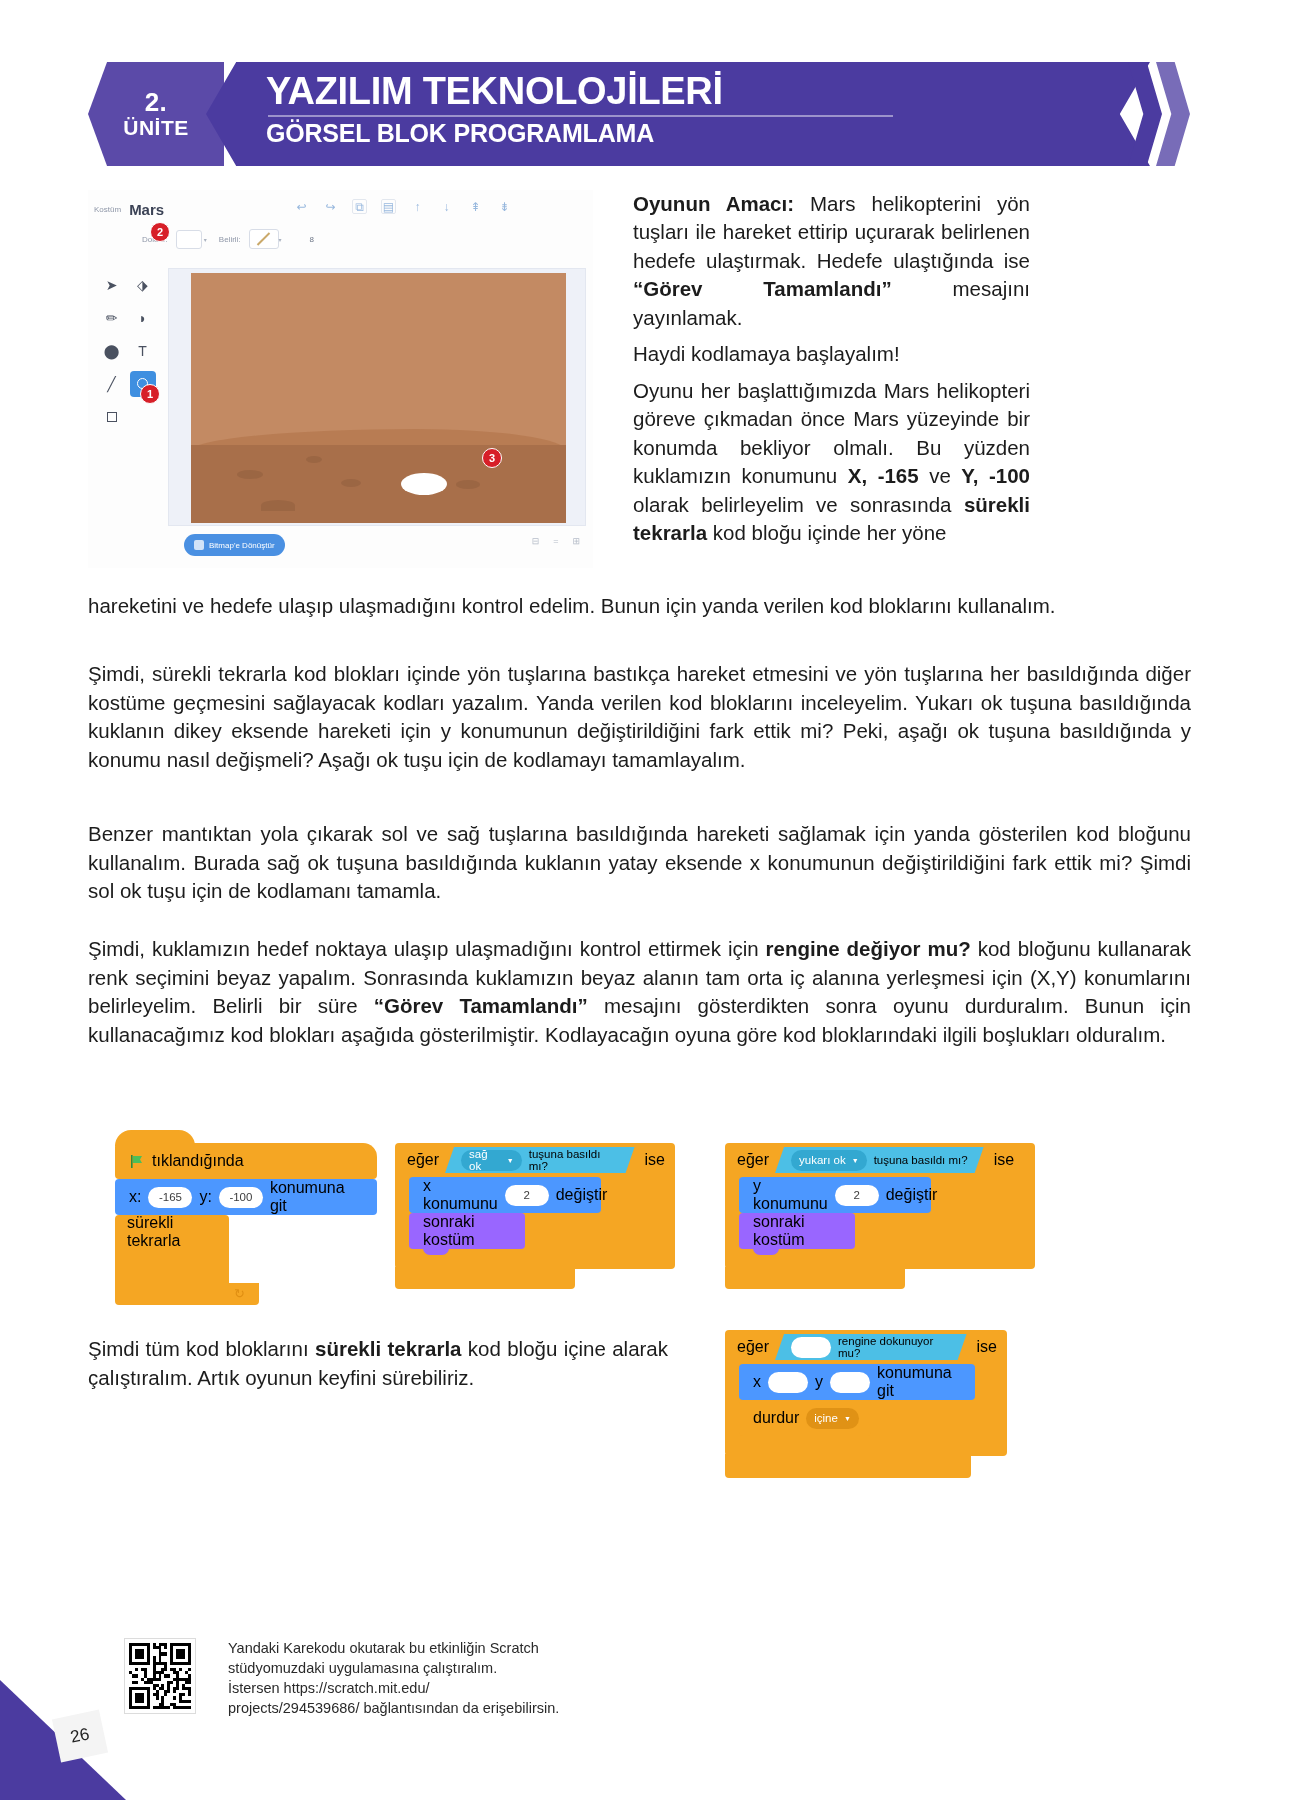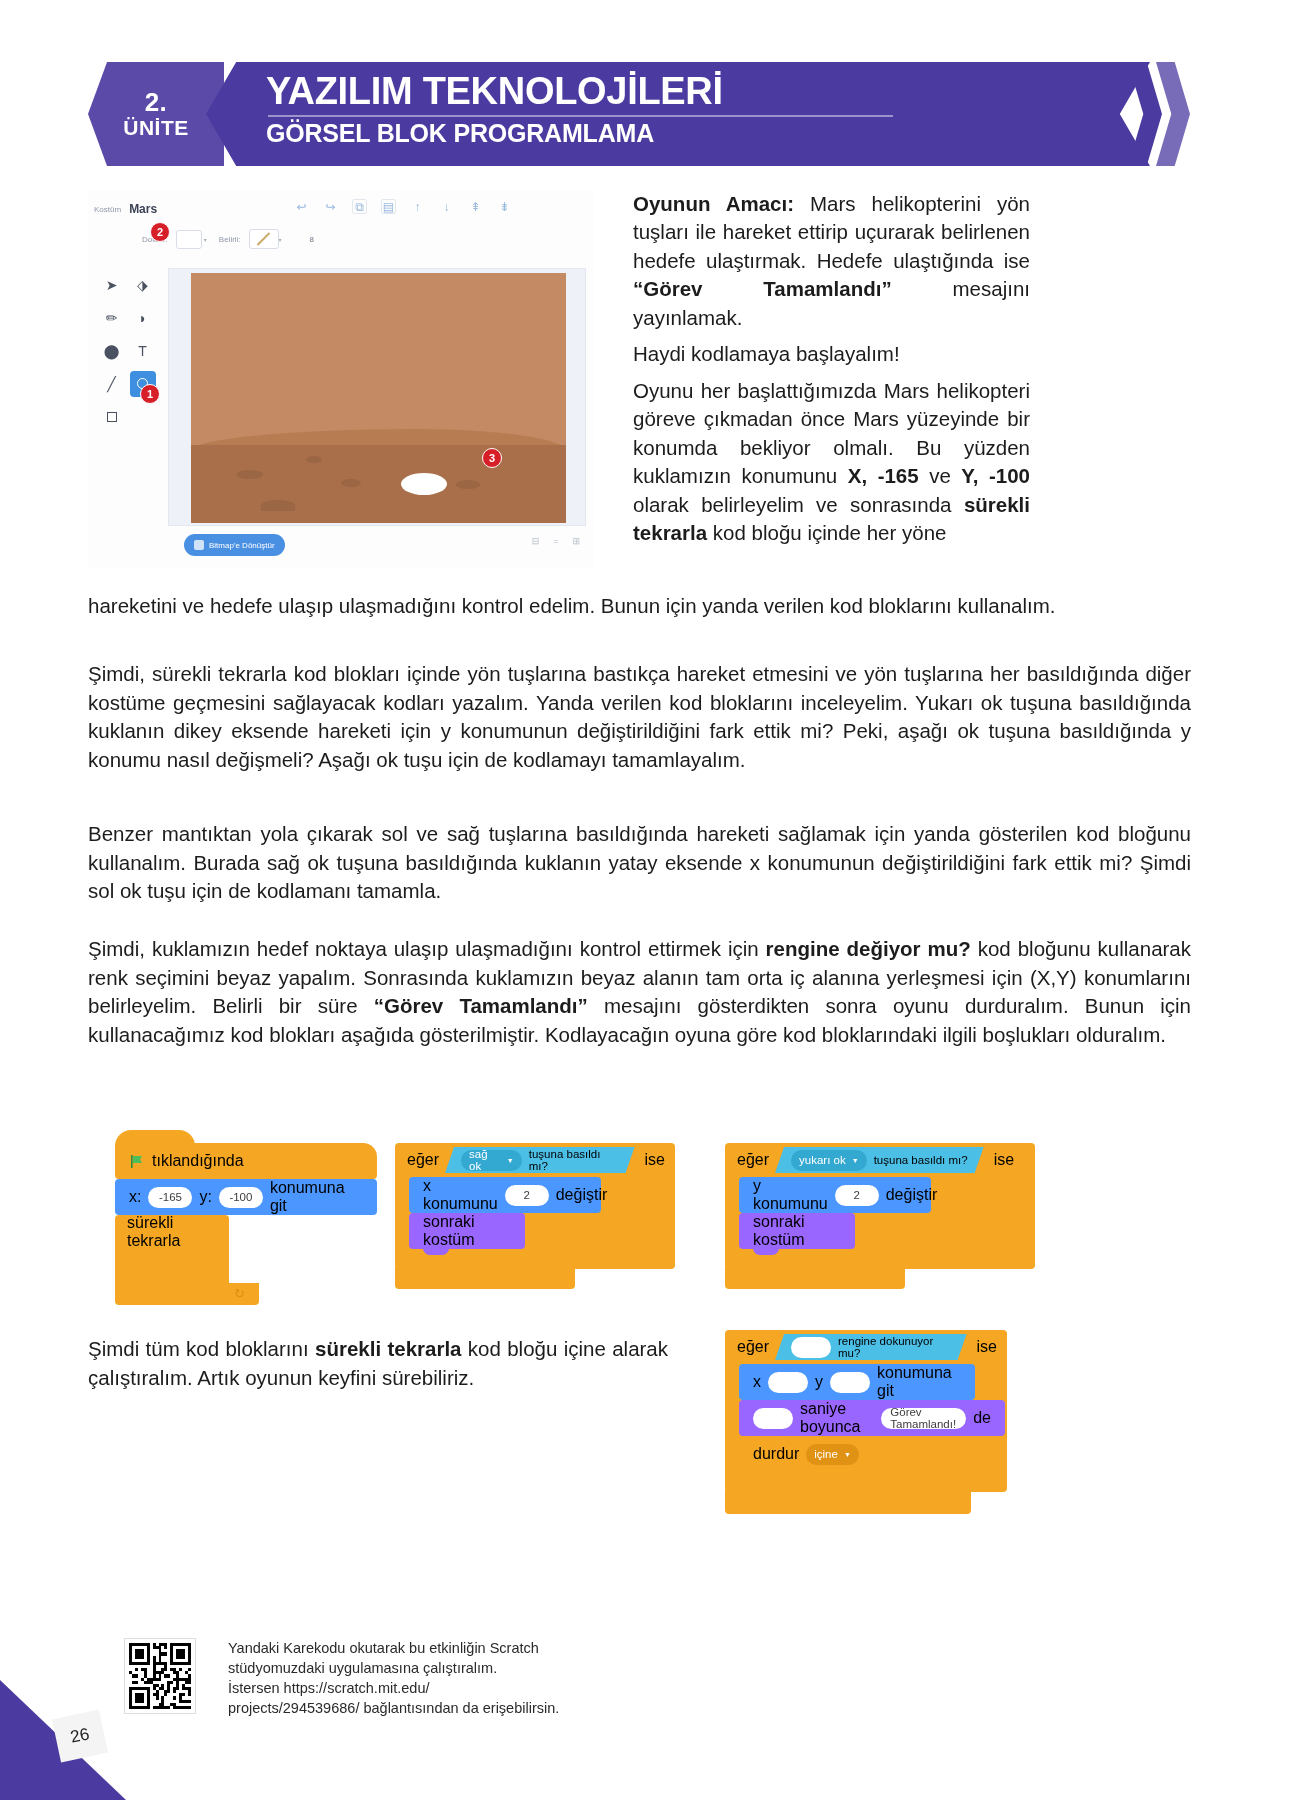--- a/index.html
+++ b/index.html
@@ -42,21 +42,21 @@
     clip-path: polygon(0% 0%, 55% 0%, 100% 50%, 55% 100%, 0% 100%, 45% 50%);
   }
   .chev-a { left:1040px; }
   .chev-b { left:1068px; opacity:.75; }
 
   
   .paint { position:absolute; left:88px; top:190px; width:505px; height:378px; background:#fdfdfd; }
   .paint-toolbar { position:absolute; left:6px; top:8px; width:495px; height:56px; }
   .pt-row1 { position:absolute; left:0; top:0; height:22px; width:495px; display:flex; align-items:center; }
   .pt-lbl { font-size:8px; color:#8f97a8; margin-right:8px; }
-  .pt-val { font-size:12px; color:#3c4356; font-weight:bold; }
+  .pt-val { font-size:15px; color:#3c4356; font-weight:bold; }
   .pt-icons { position:absolute; left:200px; top:1px; display:flex; gap:14px; align-items:center; }
   .pt-ic { width:15px; height:15px; opacity:.62; display:flex; align-items:center; justify-content:center;
            font-size:12px; color:#5a8ecb; }
   .pt-ic.boxed { border:1px solid #d3dae6; border-radius:2px; }
   .pt-row2 { position:absolute; left:0; top:28px; height:26px; width:495px; display:flex; align-items:center;margin-left:48px; }
   .fill-swatch { width:26px; height:19px; border:1px solid #d8dde7; background:#fff; border-radius:3px; margin-right:2px; }
   .tiny-caret { font-size:6px; color:#aab2c0; margin-right:12px; }
   .stroke-swatch { width:30px; height:20px; border:1px solid #d8dde7; border-radius:3px; background:#fff;
                    display:flex; align-items:center; justify-content:center; }
   .stroke-diag { width:17px; height:2px; background:#caa96a; transform:rotate(-45deg); }
@@ -382,27 +382,20 @@
       </div>
       <div class="c-body">
         <div class="row motion" style="width:236px;">
           <span>x</span>
           <span class="oval empty"></span>
           <span>y</span>
           <span class="oval empty"></span>
           <span>konumuna git</span>
           <span class="notch"></span>
         </div>
-        <div class="row looks" style="width:266px;">
-          <span class="oval empty"></span>
-          <span>saniye boyunca</span>
-          <span class="oval">Görev Tamamlandı!</span>
-          <span>de</span>
-          <span class="notch"></span>
-        </div>
         <div class="row control" style="width:132px;">
           <span>durdur</span>
           <span class="drop orange">
             <span>içine</span>
             <span class="caret">▼</span>
           </span>
         </div>
       </div>
       <div class="c-foot" style="height:20px;"></div>
     </div>

